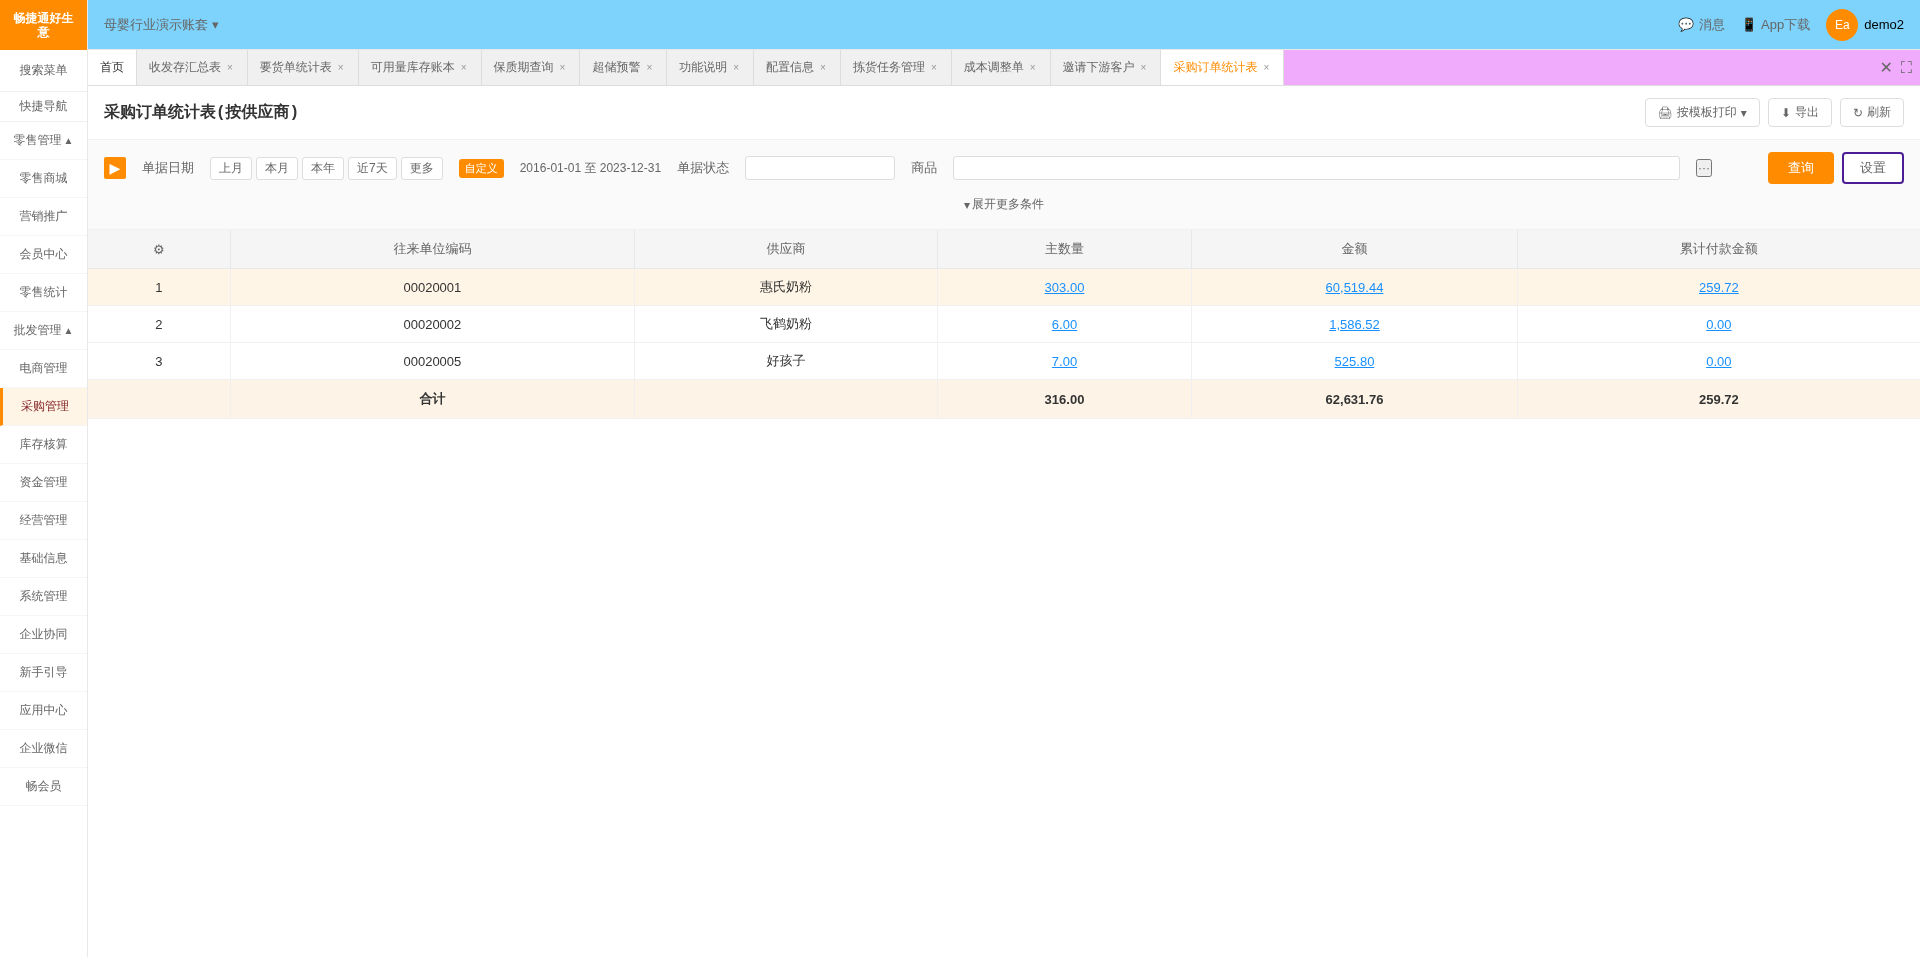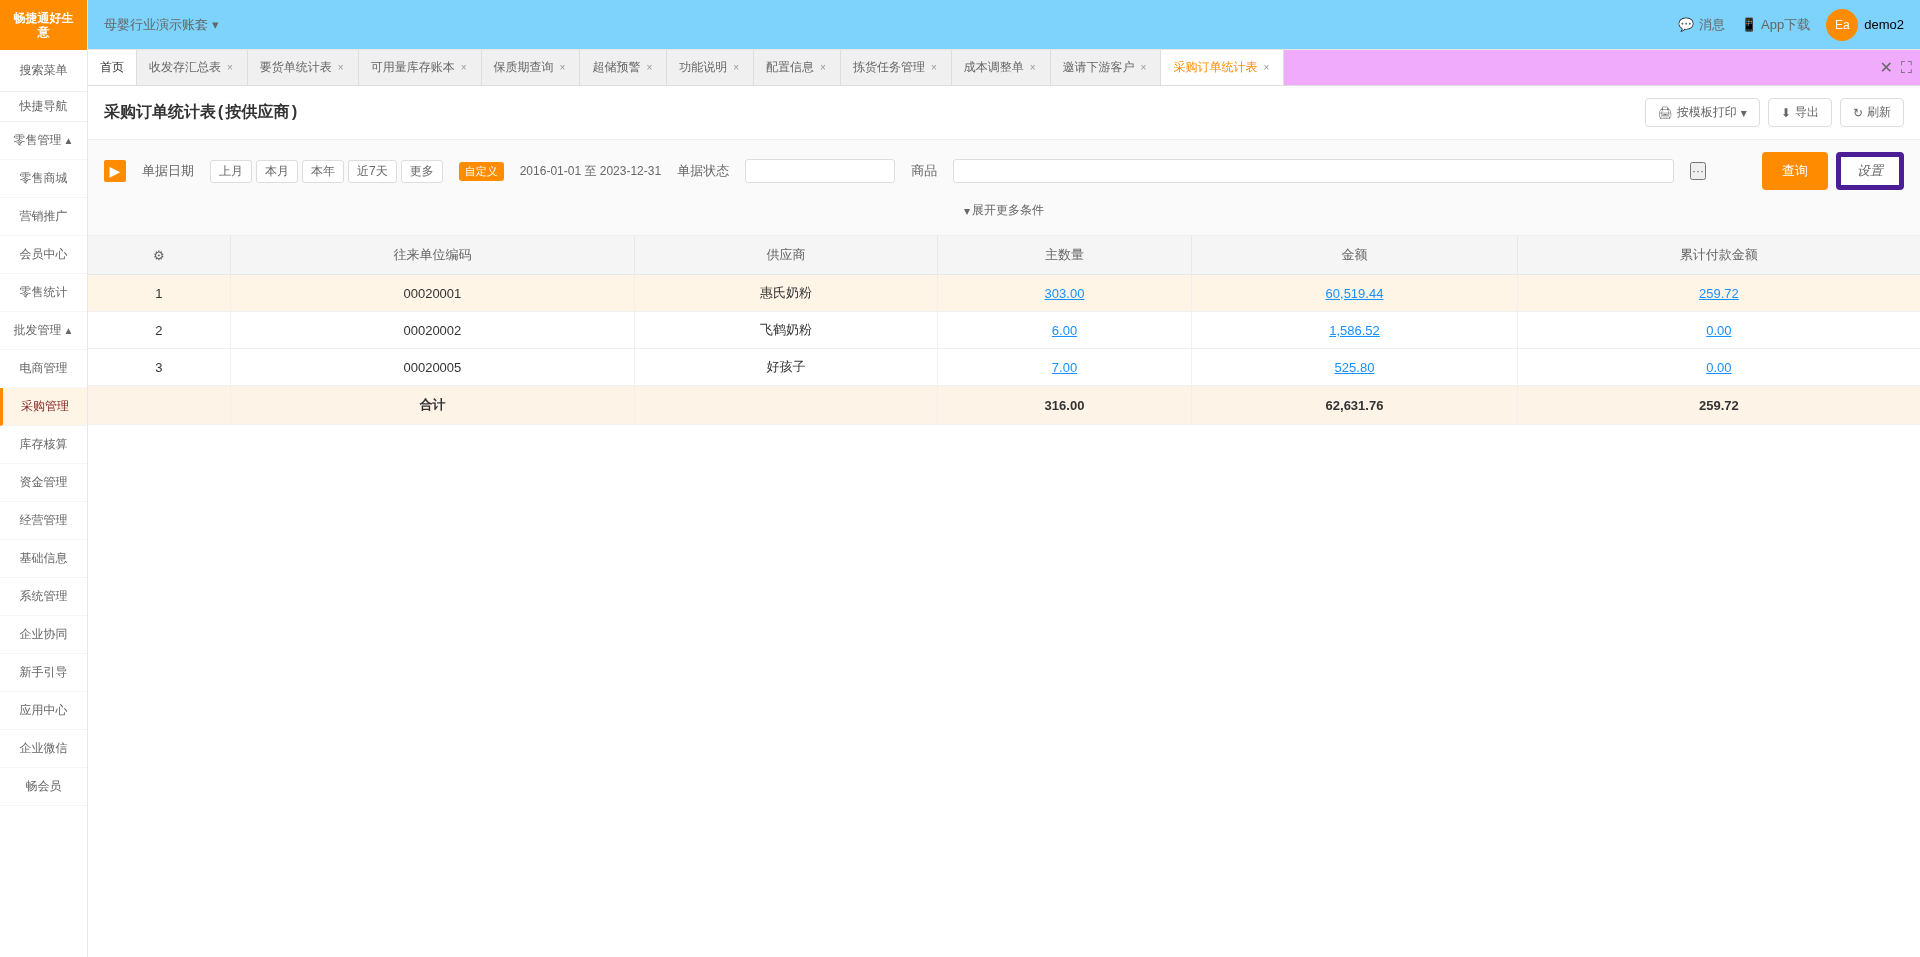--- a/index.html
+++ b/index.html
@@ -57,21 +57,21 @@
     .filter-date-btn { padding: 2px 8px; border: 1px solid #ddd; border-radius: 3px; background: #fff; cursor: pointer; font-size: 12px; color: #666; }
     .filter-custom-badge { padding: 2px 6px; background: #ff8c00; color: #fff; border-radius: 3px; font-size: 11px; }
     .filter-date-range { color: #666; font-size: 12px; }
     .filter-status-label { color: #666; font-size: 13px; }
     .filter-select { padding: 4px 28px 4px 8px; border: 1px solid #ddd; border-radius: 3px; background: #fff; font-size: 12px; color: #666; appearance: none; cursor: pointer; min-width: 150px; }
     .filter-goods-label { color: #666; font-size: 13px; }
     .filter-goods-input { padding: 4px 8px; border: 1px solid #ddd; border-radius: 3px; font-size: 12px; flex: 1; min-width: 200px; }
     .filter-more-btn { color: #666; font-size: 12px; cursor: pointer; display: flex; align-items: center; gap: 2px; }
     .filter-actions { display: flex; gap: 8px; }
     .btn-query { background: #ff8c00; color: #fff; border: none; border-radius: 4px; padding: 6px 20px; cursor: pointer; font-size: 13px; margin-left: 40px; }
-    .btn-settings { background: #fff; color: #666; border: 5px solid #4c1d95; border-radius: 4px; padding: 5px 16px; cursor: pointer; font-size: 13px; font-style: italic; }
+    .btn-settings { background: #fff; color: #666; border: 2px solid #4c1d95; border-radius: 4px; padding: 5px 16px; cursor: pointer; font-size: 13px; }
     .filter-expand-row { display: flex; justify-content: center; padding: 4px 0; }
     .filter-expand-btn { color: #666; font-size: 12px; cursor: pointer; display: flex; align-items: center; gap: 2px; background: none; border: none; }
 
     
     .table-container { padding: 0; }
     table { width: 100%; border-collapse: collapse; }
     thead tr { background: #f5f5f5; }
     th { padding: 10px 12px; text-align: center; color: #666; font-size: 13px; font-weight: normal; border-bottom: 1px solid #e8e8e8; border-right: 1px solid #e8e8e8; white-space: nowrap; }
     th:last-child { border-right: none; }
     td { padding: 9px 12px; text-align: center; color: #333; font-size: 13px; border-bottom: 1px solid #f0f0f0; border-right: 1px solid #f0f0f0; }

